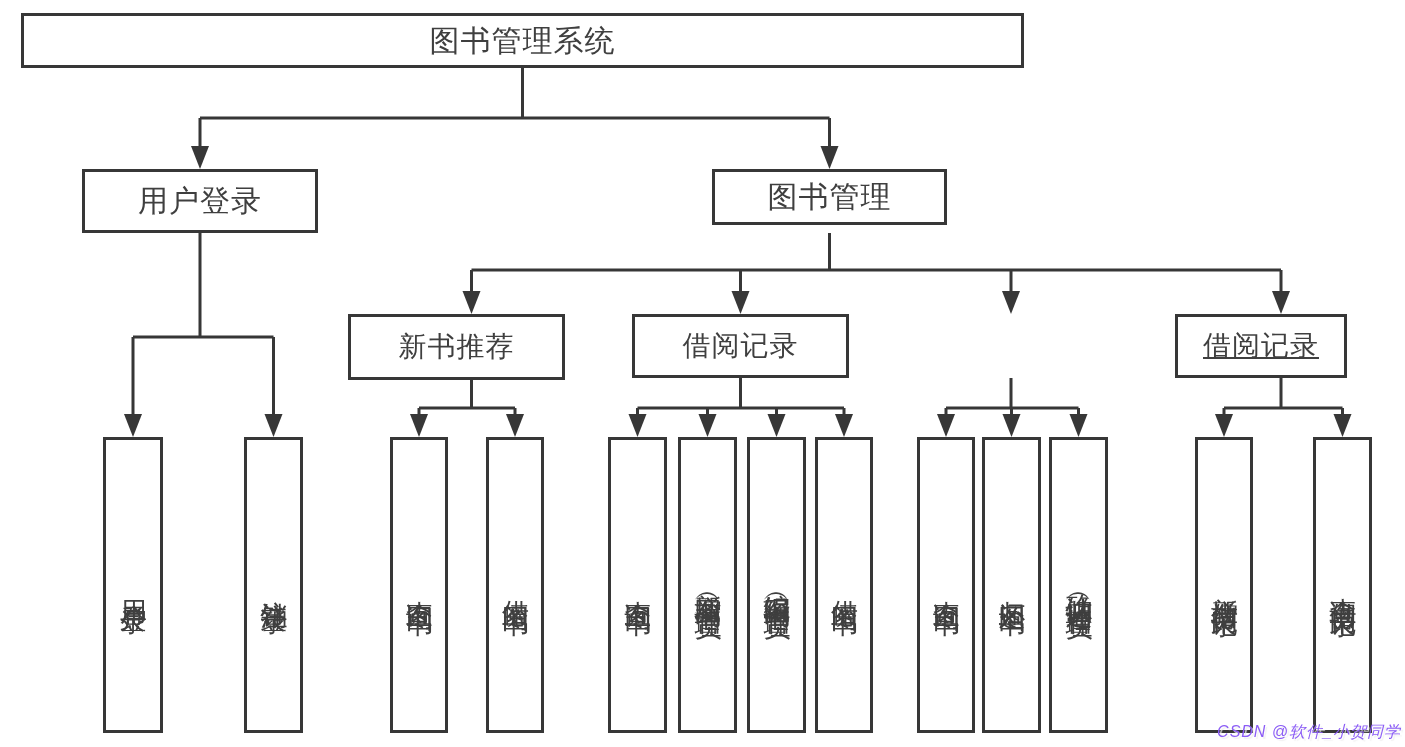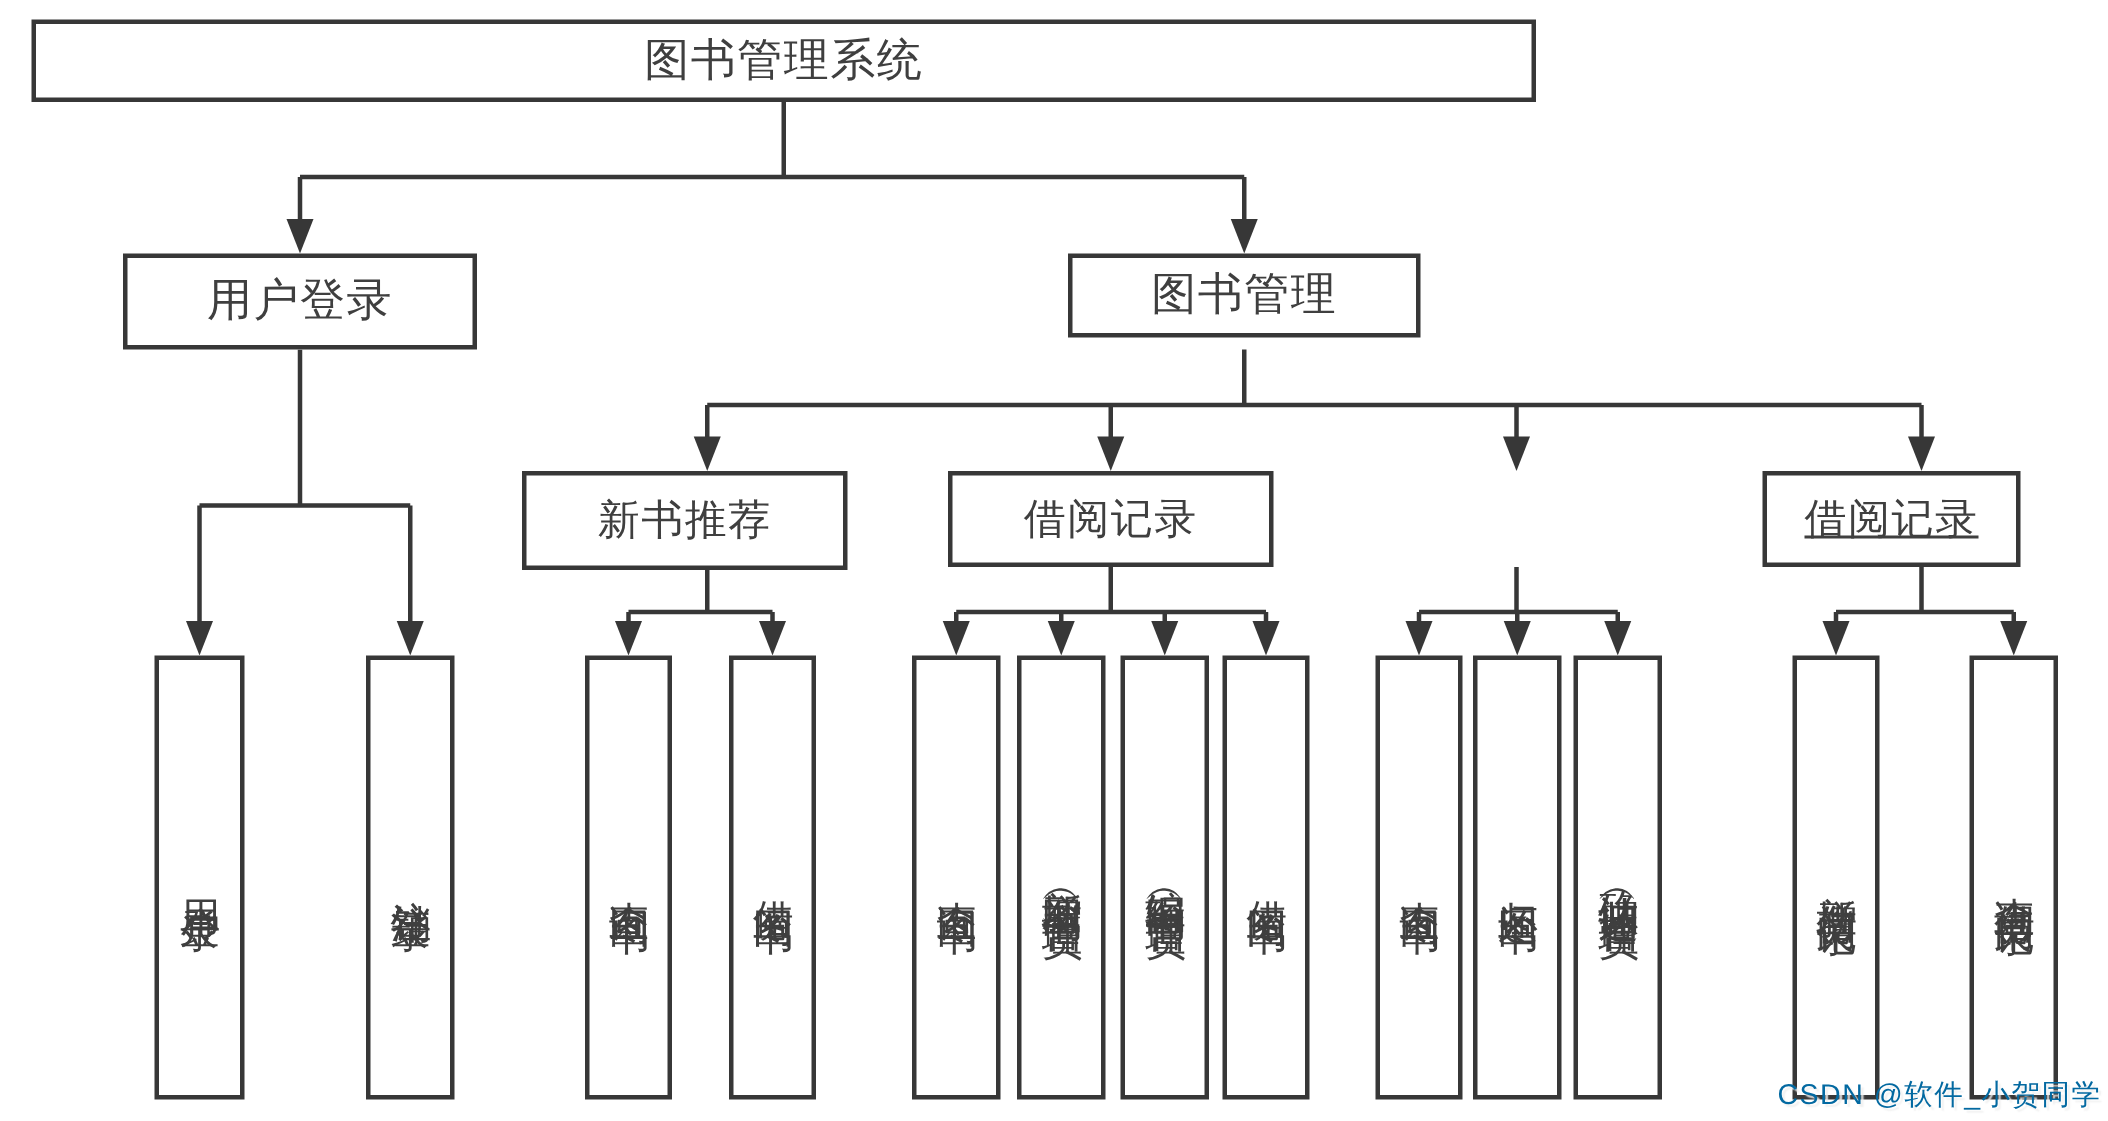--- a/index.html
+++ b/index.html
@@ -13,23 +13,24 @@
     border:3px solid #373737;color:#3f3f3f;
     display:flex;align-items:center;justify-content:center;
     font-size:28px;line-height:1;white-space:nowrap;
   }
   .node.h{letter-spacing:1px;}
   .node.v{
     writing-mode:vertical-lr;text-orientation:mixed;
     letter-spacing:3px;white-space:normal;font-size:27px;
   }
   .watermark{
-    position:absolute;right:4px;bottom:4px;font-size:19px;letter-spacing:1px;
-    color:#0369a1;white-space:nowrap;
+    position:absolute;right:4px;bottom:4px;font-size:16px;letter-spacing:1px;
+    color:#8b5cf6;white-space:nowrap;
     text-shadow:2px 2px 1px rgba(240,240,240,0.9);
+    font-style:italic;
   }
 </style>
 </head>
 <body>
 
 <div class="stage">
 
   <svg class="connectors" viewBox="0 0 1405 747" xmlns="http://www.w3.org/2000/svg">
     <g stroke="#373737" stroke-width="3" fill="none">
 

